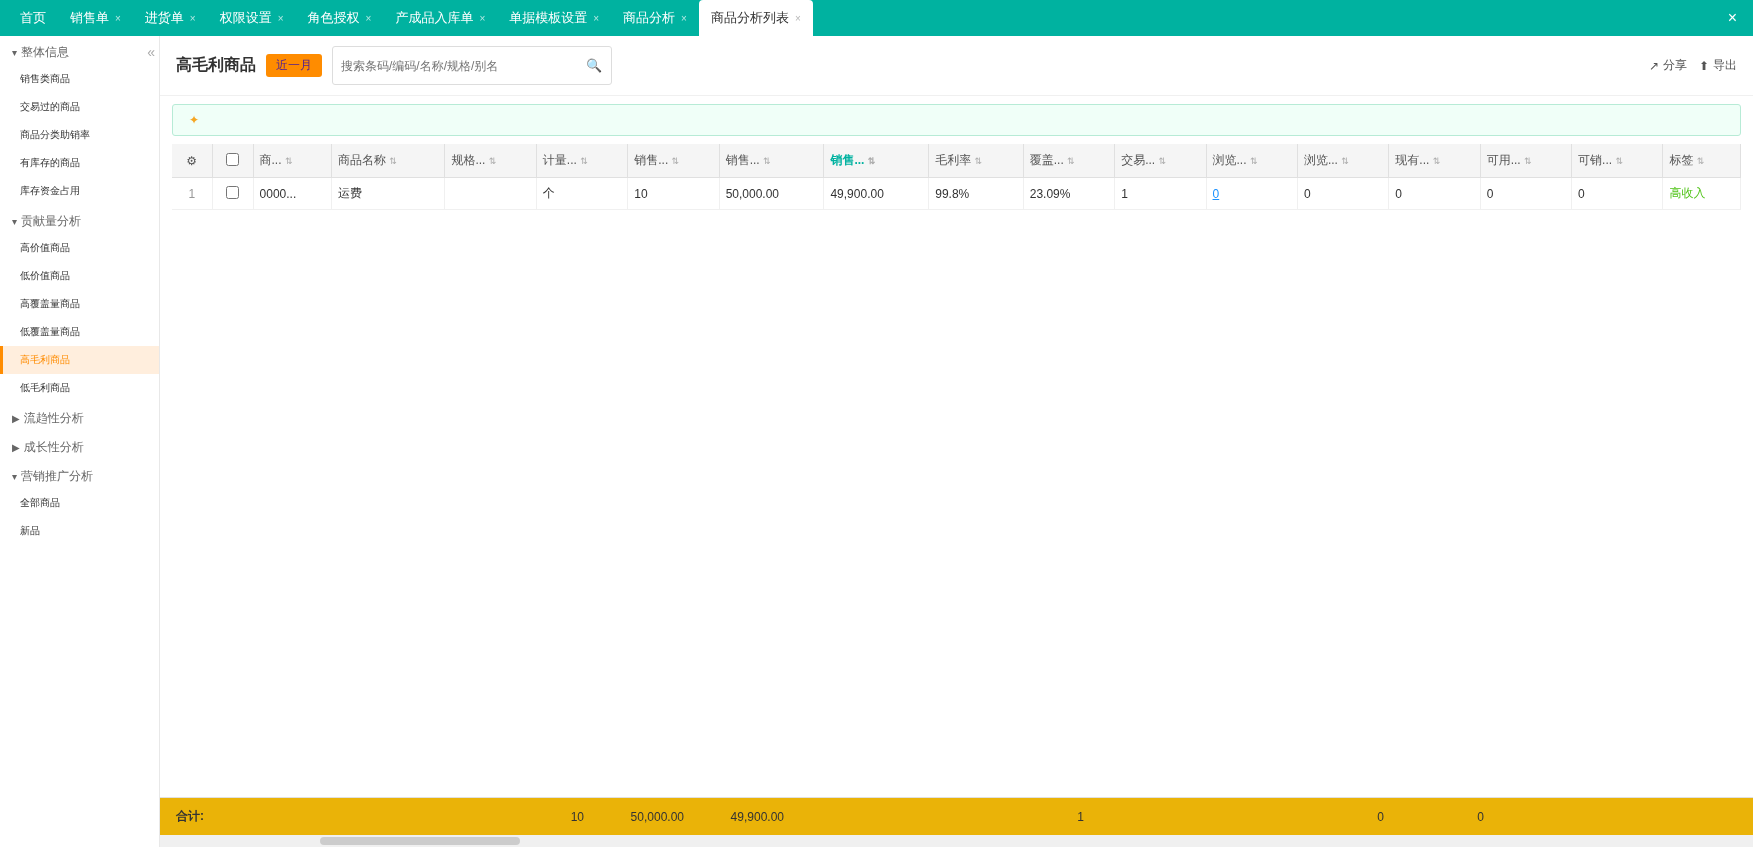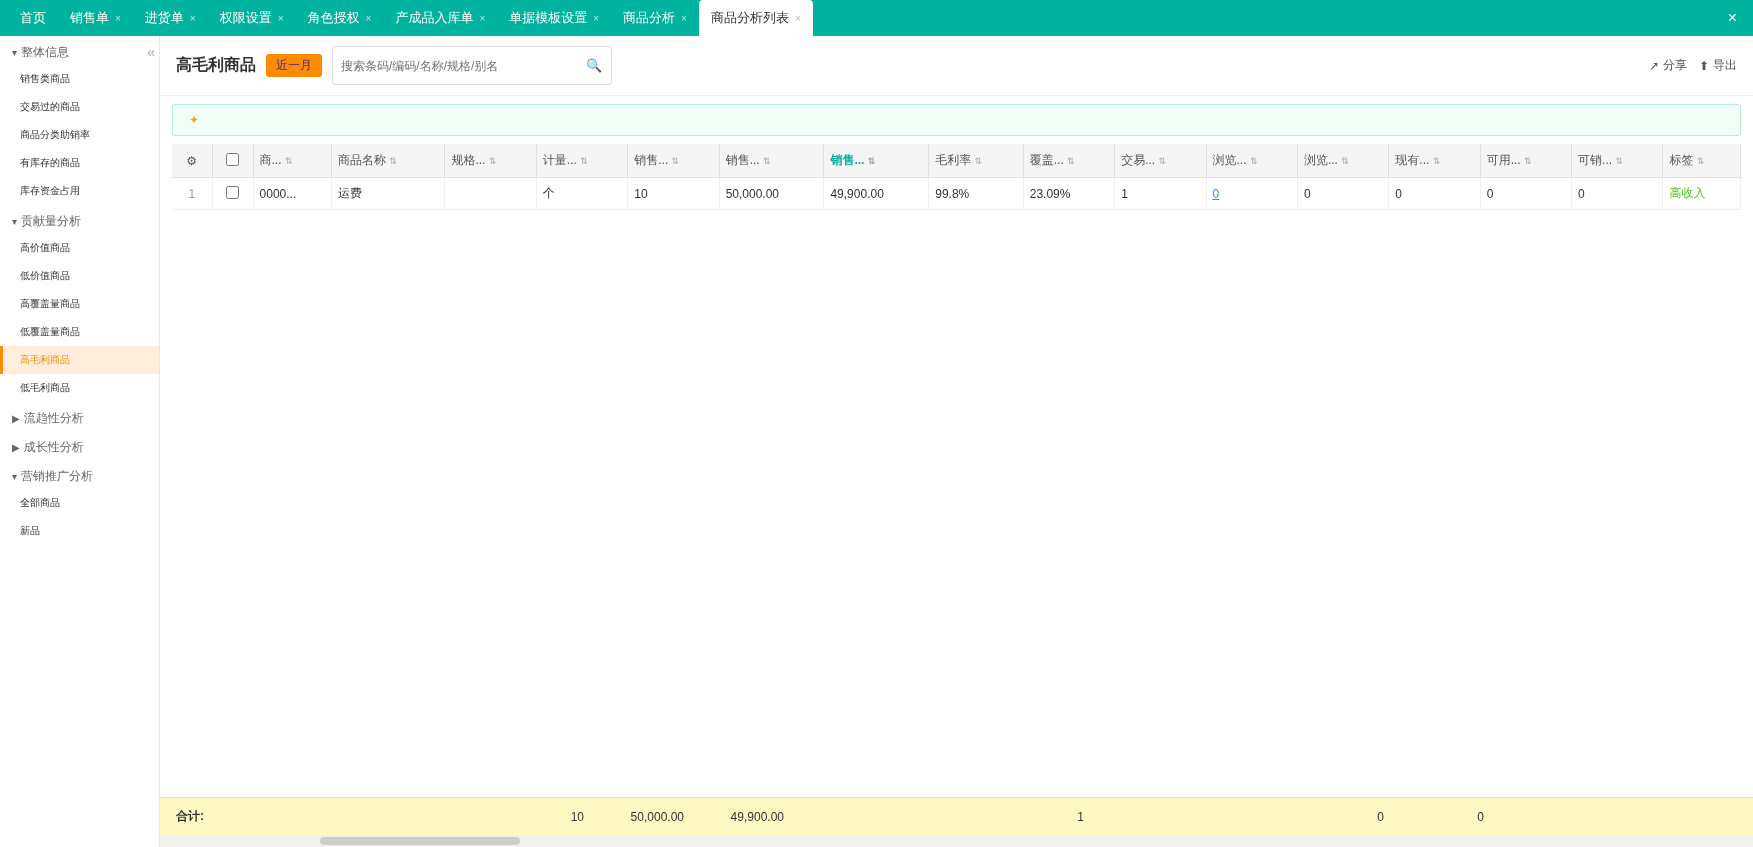--- a/index.html
+++ b/index.html
@@ -207,21 +207,21 @@
       white-space: nowrap;
     }
     tbody td:first-child { text-align: center; color: #999; }
     .tag-high { color: #52c41a; font-weight: normal; }
     .link-cell { color: #1890ff; text-decoration: underline; cursor: pointer; }
 
     
     .footer-bar {
       display: flex;
       align-items: center;
-      background: #fef9c3;
+      background: #eab308;
       border-top: 1px solid #e0e0e0;
       padding: 8px 16px;
       font-size: 12px;
       color: #333;
       gap: 20px;
       min-height: 38px;
     }
     .footer-label { font-weight: bold; }
     .footer-cell { min-width: 80px; text-align: right; }
 

